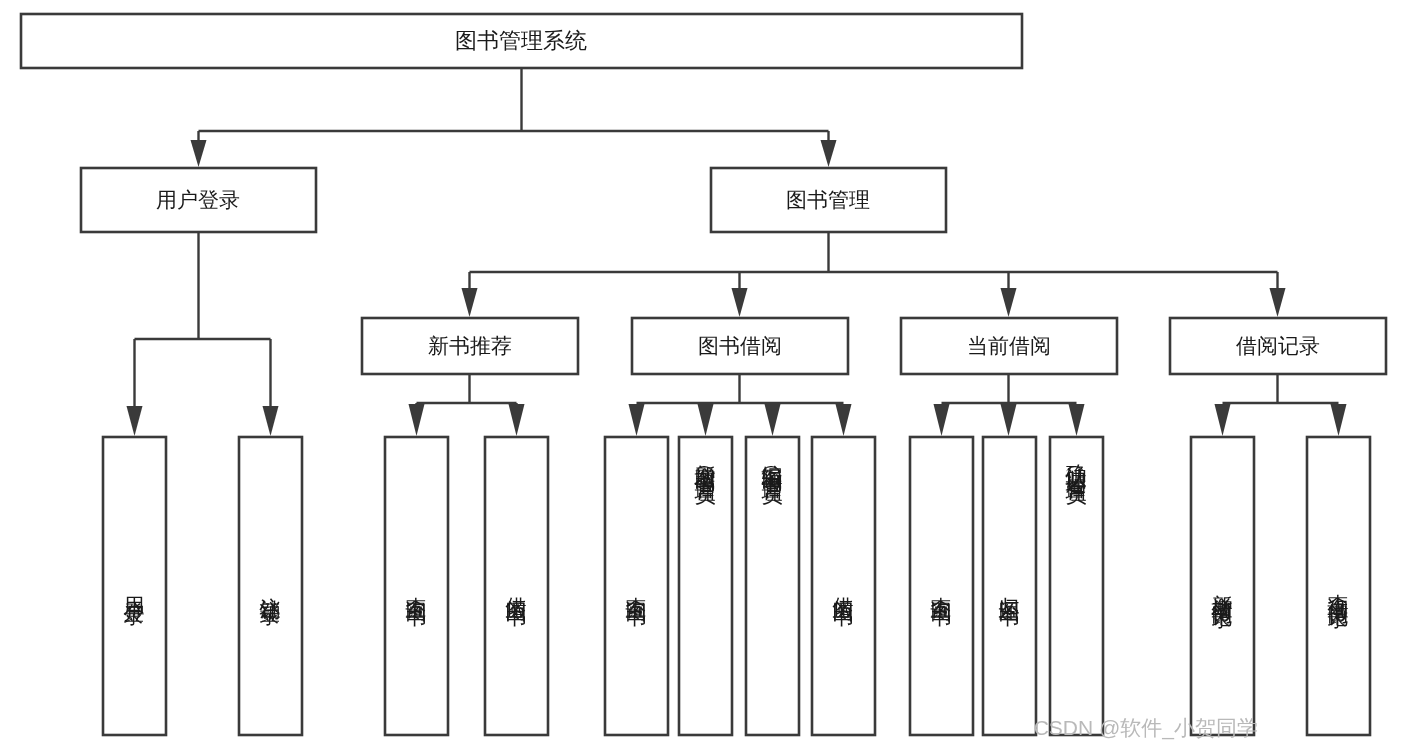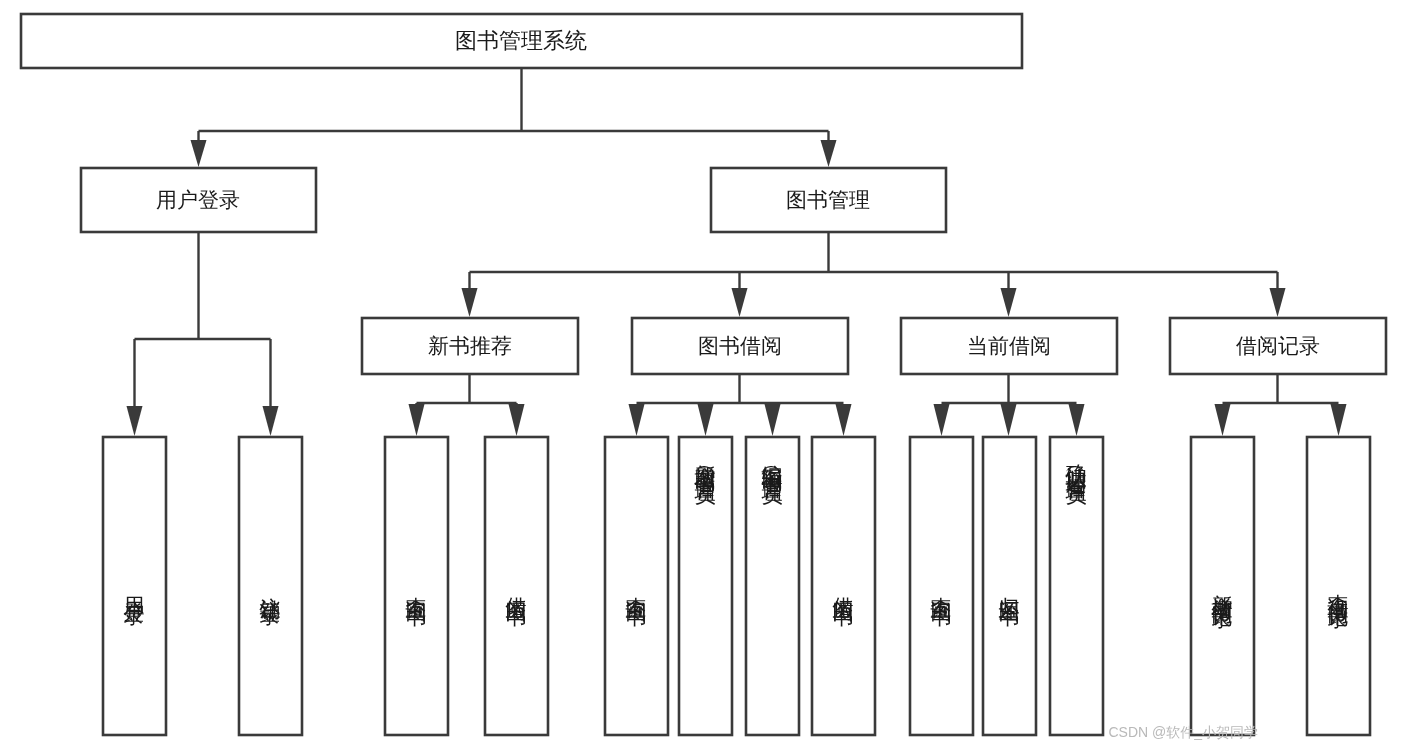--- a/index.html
+++ b/index.html
@@ -71,21 +71,21 @@
     line-height: 1.0;
     color: #1a1a1a;
     letter-spacing: 3px;
     white-space: nowrap;
   }
   .watermark {
     position: absolute;
     right: 8px;
     bottom: 5px;
     font-family: "Liberation Sans", sans-serif;
-    font-size: 14px;
+    font-size: 21px;
     color: #b9b9b9;
     white-space: nowrap;
     pointer-events: none;
   }
 </style>
 </head>
 <body>
 
 <div id="diagram-root">
 

